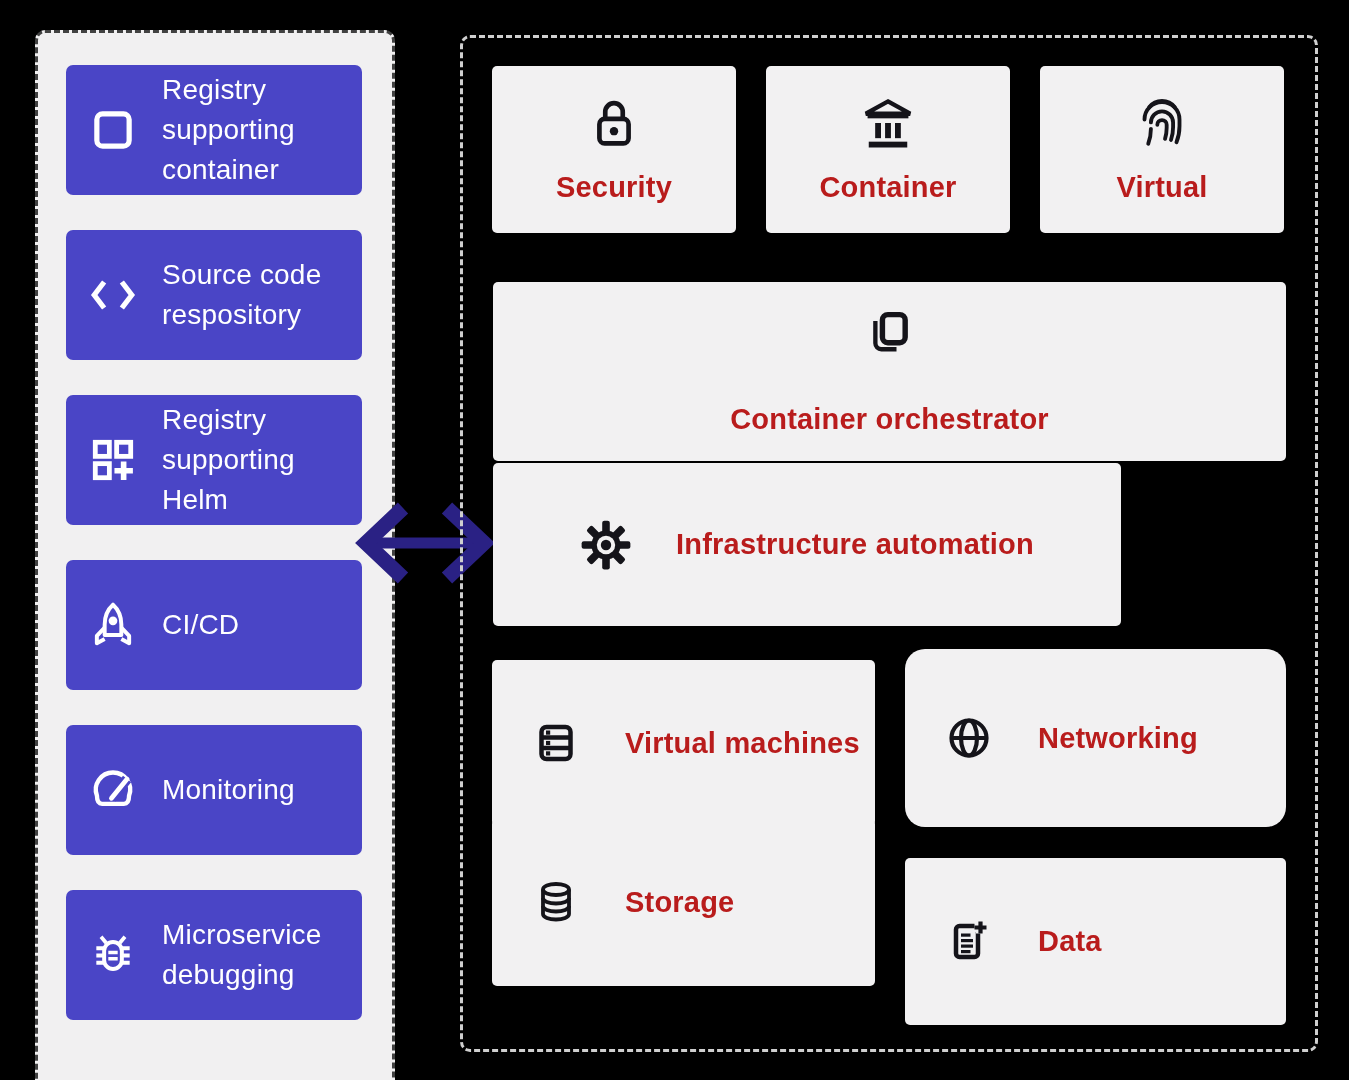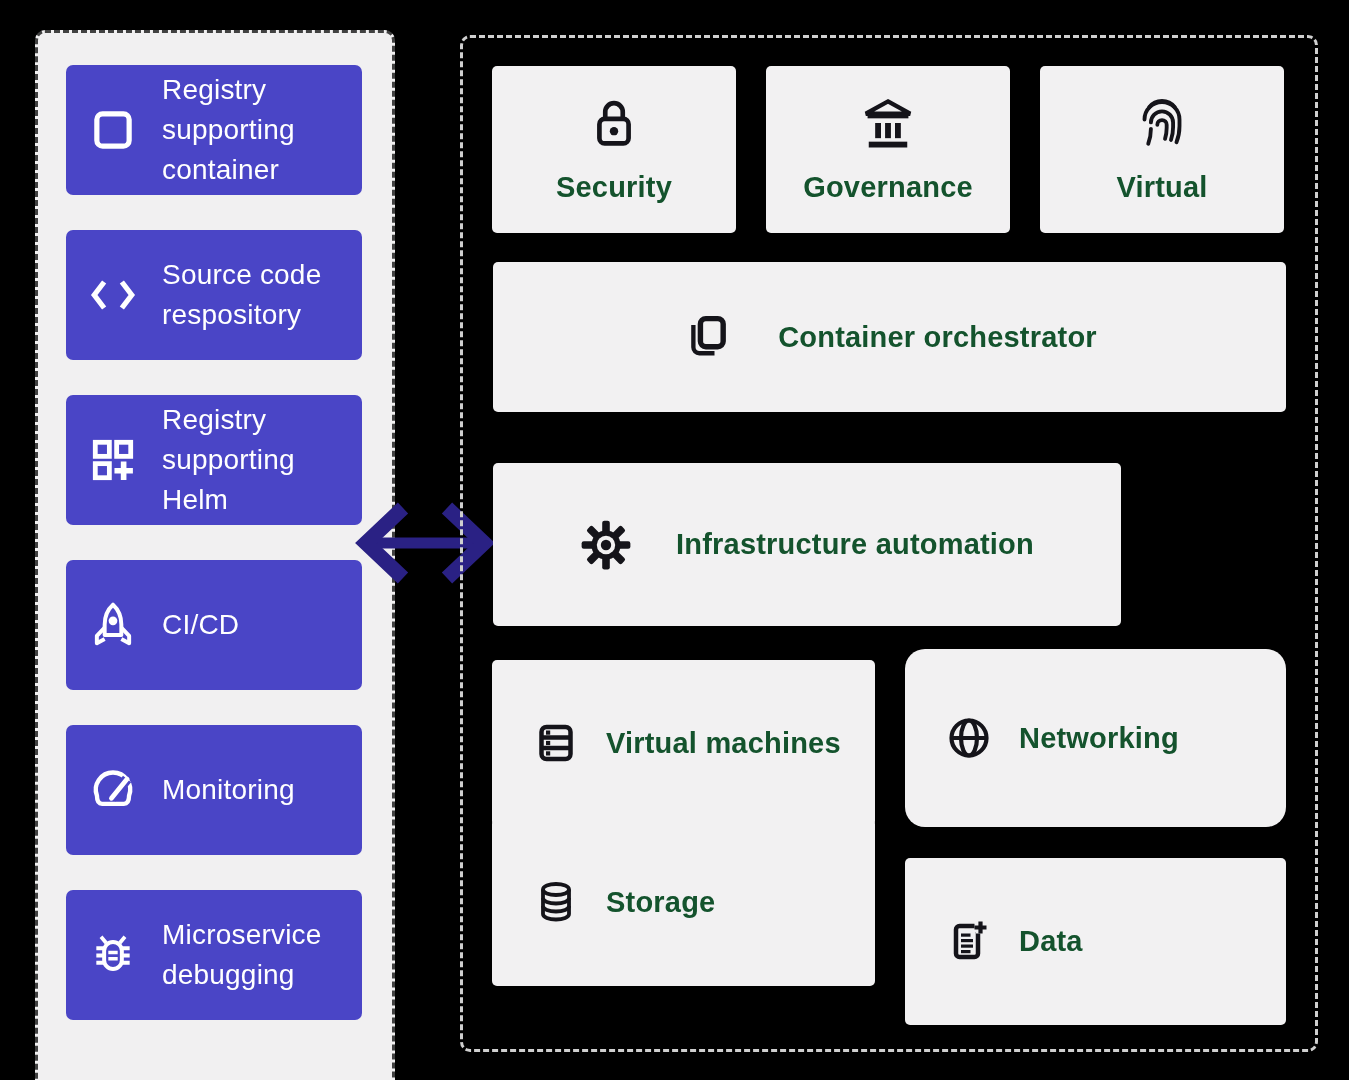--- a/index.html
+++ b/index.html
@@ -28,30 +28,30 @@
   .connector{position:absolute;left:355px;top:493px;width:140px;height:100px;}
   
   .right-panel{
     position:absolute;left:460px;top:35px;width:858px;height:1017px;
     border:3px dashed #cfcfcf;border-radius:10px;box-sizing:border-box;
   }
   .card{
     position:absolute;background:#f2f1f2;border-radius:5px;
     color:#35343f;box-sizing:border-box;
   }
-  .card .lbl{font-size:29px;font-weight:700;letter-spacing:.2px;color:#14532d;}
+  .card .lbl{font-size:29px;font-weight:700;letter-spacing:.2px;color:#b91c1c;}
   .card.center-col{display:flex;flex-direction:column;align-items:center;justify-content:center;gap:20px;}
   .card.center-row{display:flex;align-items:center;justify-content:center;gap:44px;}
-  .card.left-row{display:flex;align-items:center;padding-left:40px;gap:26px;}
+  .card.left-row{display:flex;align-items:center;padding-left:40px;gap:45px;}
   
   .card.security   {left:29px;top:28px;width:244px;height:167px;}
   .card.governance {left:303px;top:28px;width:244px;height:167px;}
   .card.identity   {left:577px;top:28px;width:244px;height:167px;}
   
-  .card.orchestrator{left:30px;top:224px;width:793px;height:150px;}
+  .card.orchestrator{left:30px;top:244px;width:793px;height:179px;flex-direction:column;}
   .card.automation  {left:30px;top:425px;width:628px;height:163px;}
   
   .card.vm        {left:29px;top:622px;width:383px;height:166px;}
   .card.networking{left:442px;top:611px;width:381px;height:178px;border-radius:20px;}
   .card.storage   {left:29px;top:781px;width:383px;height:167px;}
   .card.data      {left:442px;top:820px;width:381px;height:167px;}
 </style>
 </head>
 <body>
 
@@ -132,21 +132,21 @@
 
   <div class="card center-col governance">
     <svg width="56" height="56" viewBox="0 0 48 48">
       <path d="M24 5.5 L43 16 H5 Z" fill="none" stroke="#15141a" stroke-width="3.8" stroke-linejoin="miter"></path>
       <rect x="6.5" y="15.5" width="35" height="4.5" fill="#15141a"></rect>
       <rect x="13" y="24" width="5" height="13" fill="#15141a"></rect>
       <rect x="21.5" y="24" width="5" height="13" fill="#15141a"></rect>
       <rect x="30" y="24" width="5" height="13" fill="#15141a"></rect>
       <rect x="7.5" y="40" width="33" height="5" fill="#15141a"></rect>
     </svg>
-    <span class="lbl">Governance</span>
+    <span class="lbl">Container</span>
   </div>
 
   <div class="card center-col identity">
     <svg width="56" height="56" viewBox="0 0 48 48" fill="none" stroke="#15141a" stroke-width="3.3" stroke-linecap="round">
       <path d="M13 10.5 a14 14 0 0 1 22 0"></path>
       <path d="M9 21 a15 15 0 0 1 30 0 v5.5 c0 5 -0.9 9.8 -2.6 14"></path>
       <path d="M9 27 c0 5 -0.9 9.6 -2.4 13.2" opacity="0"></path>
       <path d="M14.5 23.5 a9.5 9.5 0 0 1 19 0 v4 c0 4 -0.6 7.8 -1.8 11"></path>
       <path d="M20 25.5 a4 4 0 0 1 8 0 v2.5 c0 3.4 -0.5 6.6 -1.4 9.6"></path>
       <path d="M14.5 29 c0 4.6 -0.8 9 -2.3 12.8"></path>

